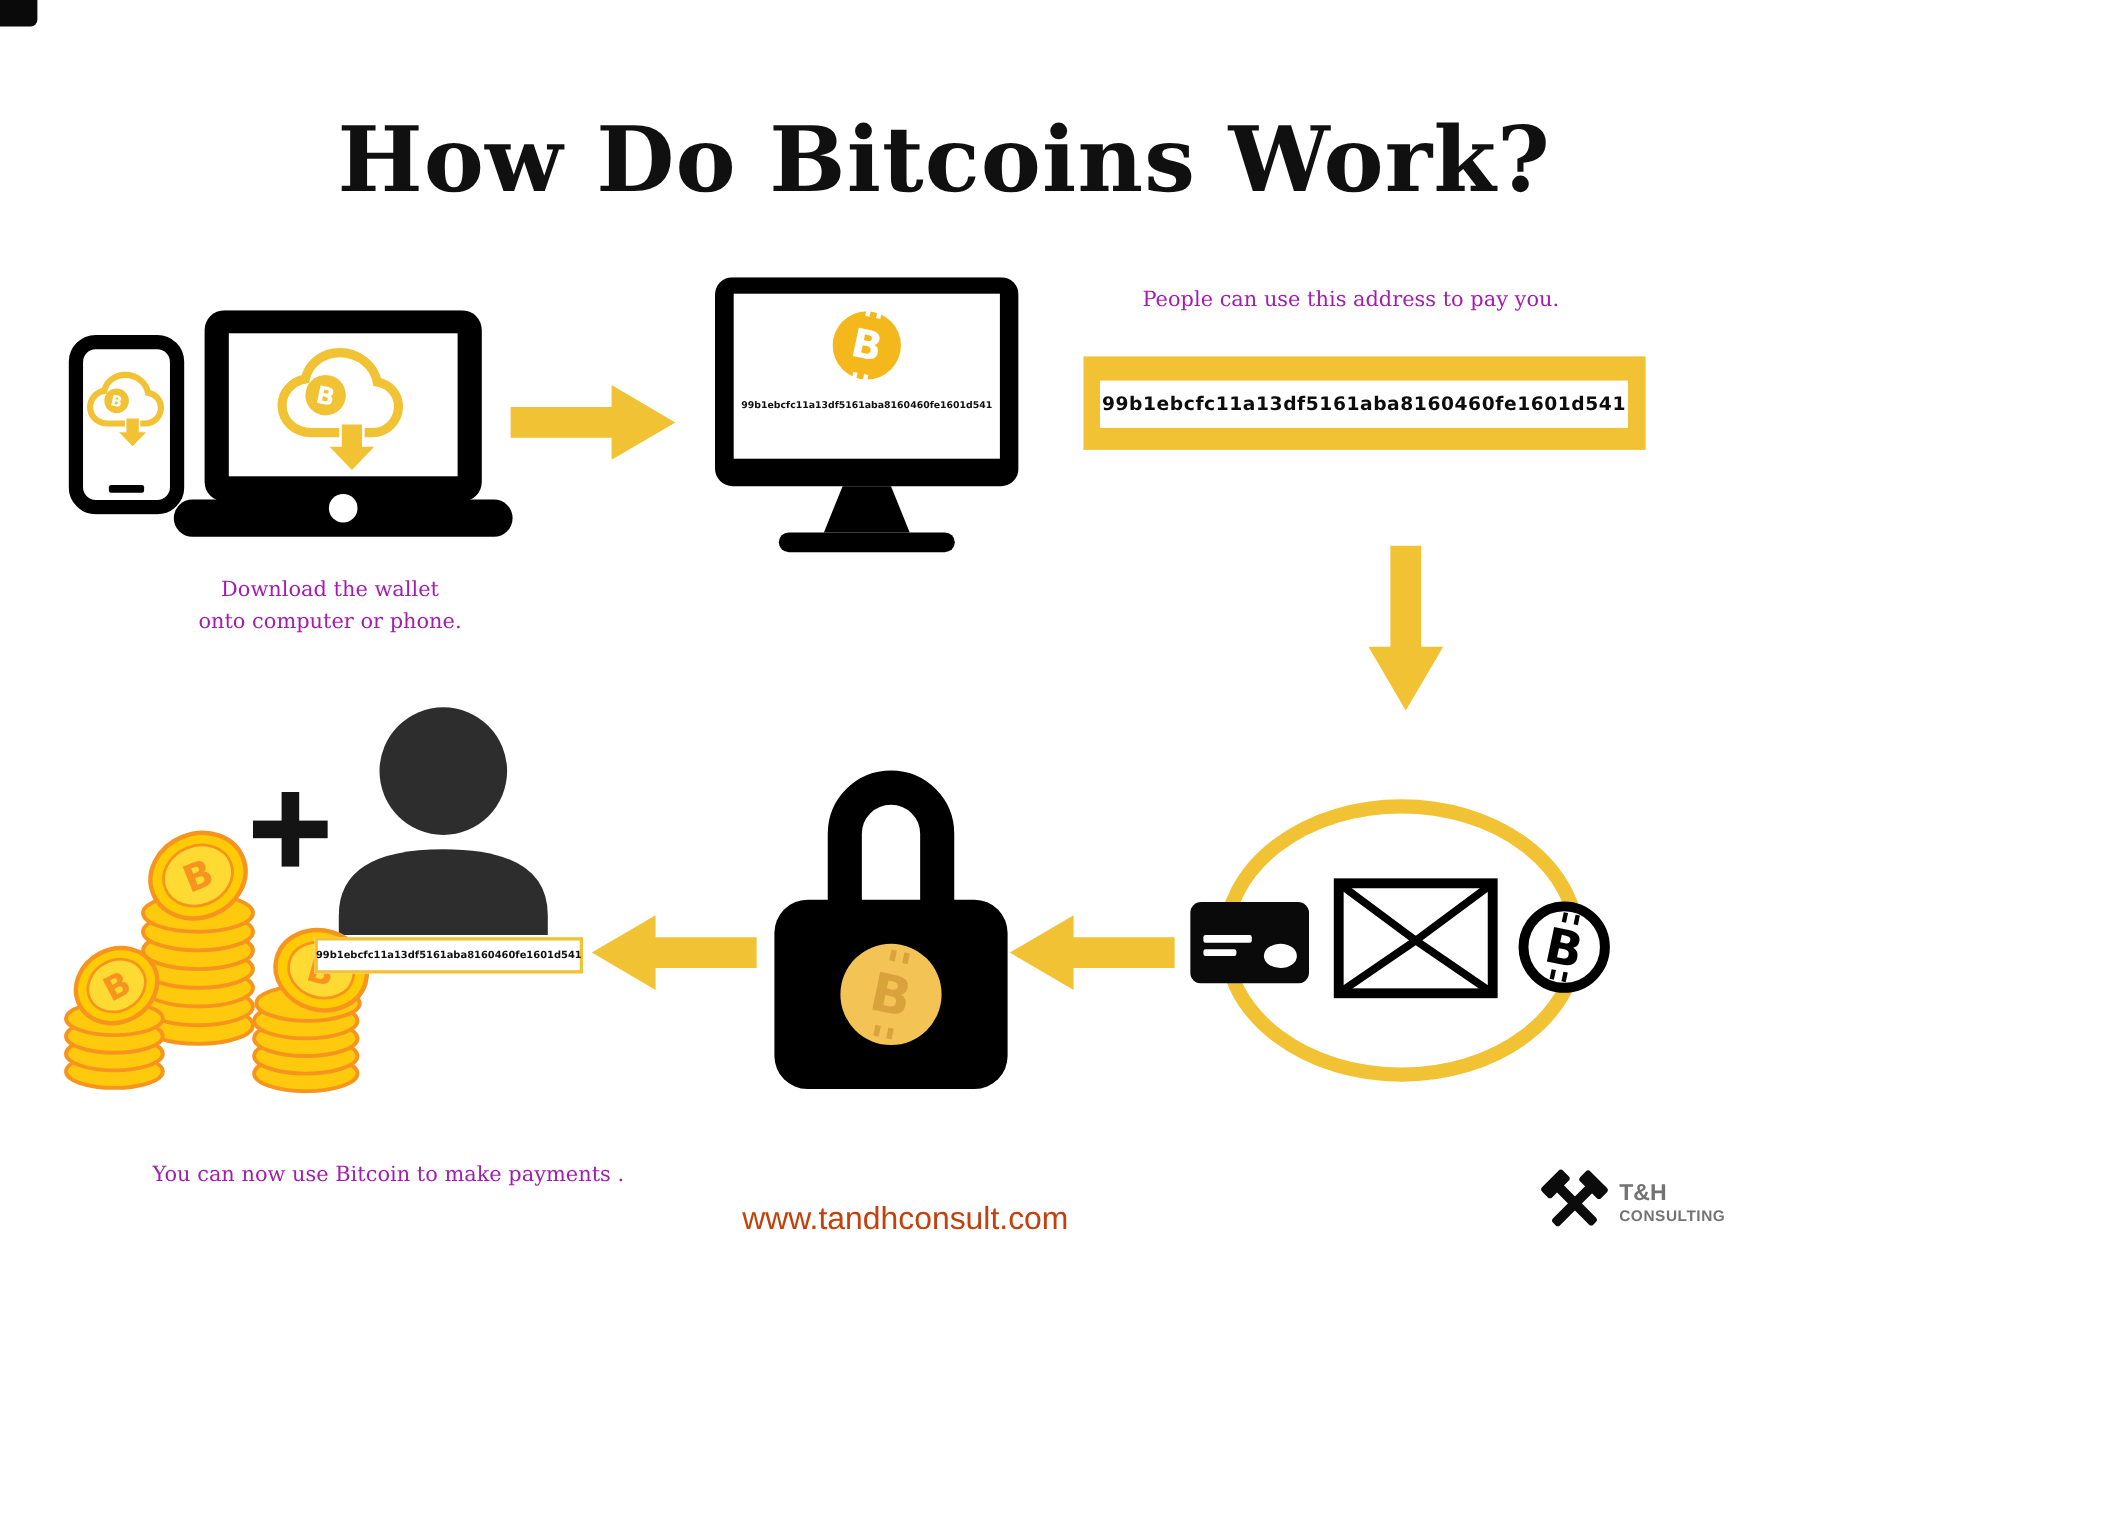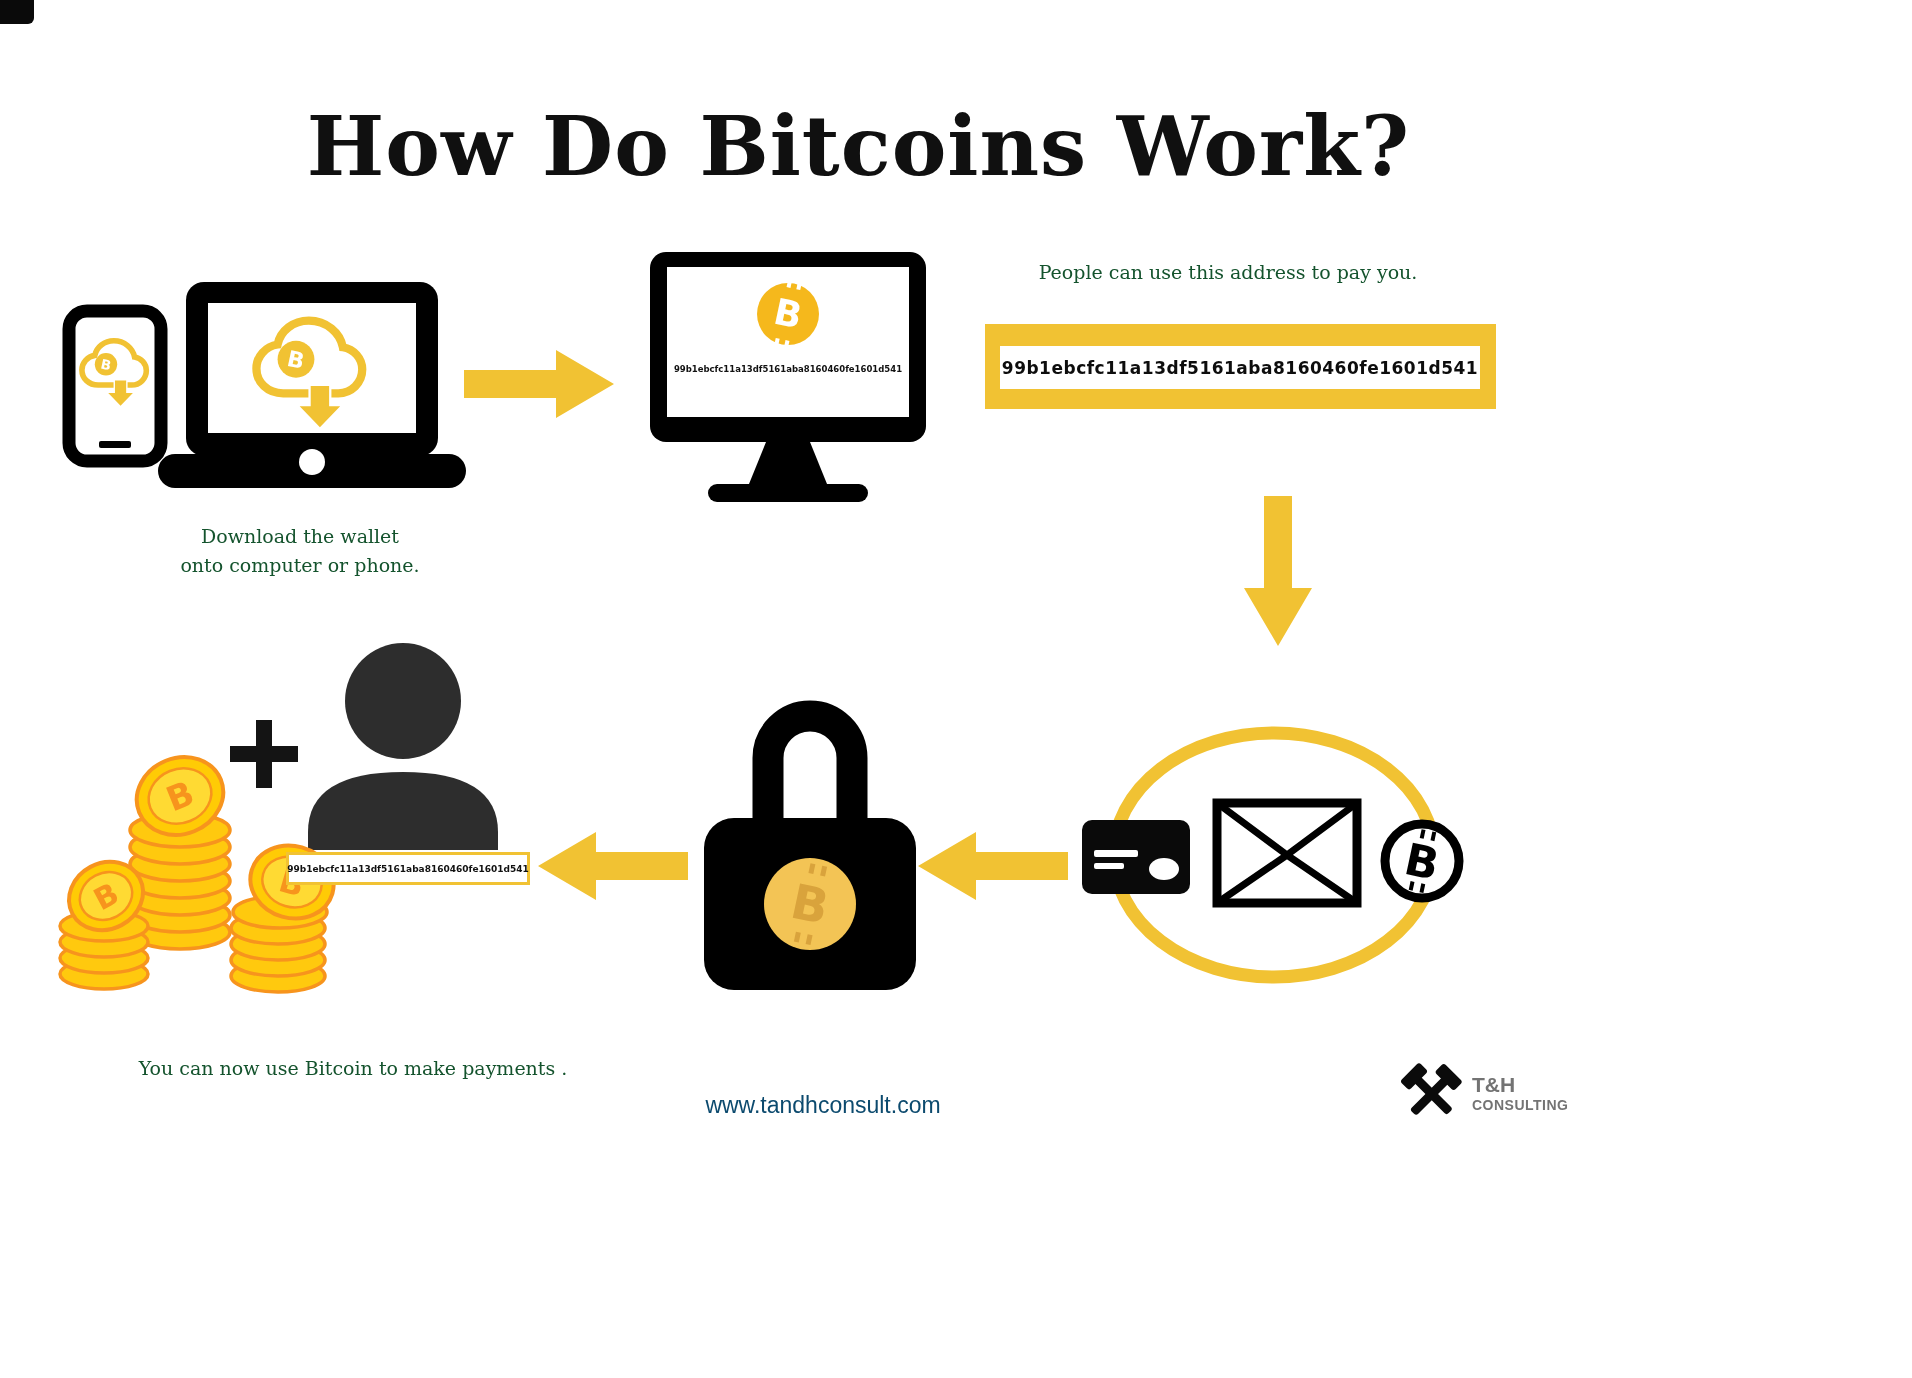--- a/index.html
+++ b/index.html
@@ -1,25 +1,25 @@
 <!DOCTYPE html>
 <html><head>
 <meta charset="utf-8">
 <style>
   html,body{margin:0;padding:0;background:#ffffff;}
   .stage{position:relative;width:1912px;height:1378px;background:#ffffff;overflow:hidden;font-family:"DejaVu Serif",serif;}
   .abs{position:absolute;}
   .title{left:150px;top:98px;width:1260px;text-align:right;font-family:"DejaVu Serif",serif;font-weight:700;font-size:82px;color:#101010;letter-spacing:1px;}
-  .caption{font-family:"DejaVu Serif",serif;font-size:19px;line-height:1.5;color:#14532d;text-align:center;white-space:pre-line;}
+  .caption{font-family:"DejaVu Serif",serif;font-size:19px;line-height:1.5;color:#a21caf;text-align:center;white-space:pre-line;}
   .addr-sm{font-family:"DejaVu Sans",sans-serif;font-weight:bold;color:#111;text-align:center;white-space:nowrap;}
   .banner{left:985px;top:324px;width:511px;height:85px;background:#F1C233;}
   .banner-box{position:absolute;left:15px;top:22px;right:16px;height:43px;background:#ffffff;display:flex;align-items:center;justify-content:center;}
   .banner-text{font-family:"DejaVu Sans",sans-serif;font-weight:bold;font-size:17px;color:#0d0d0d;letter-spacing:.5px;white-space:nowrap;}
   .addr-box{left:286px;top:852px;width:238px;height:27px;background:#fff;border:3px solid #F1C233;display:flex;align-items:center;justify-content:center;z-index:6;}
-  .footer-site{left:598px;top:1092px;width:450px;text-align:center;font-family:"Liberation Sans",sans-serif;font-size:23px;color:#0c4a6e;}
+  .footer-site{left:598px;top:1092px;width:450px;text-align:center;font-family:"Liberation Sans",sans-serif;font-size:29px;color:#c2410c;}
   .logo{left:1398px;top:1058px;display:flex;align-items:center;gap:8px;}
   .logo-text{font-family:"Liberation Sans",sans-serif;color:#737373;font-weight:bold;}
   .logo-name{font-size:21px;line-height:1.15;}
   .logo-sub{font-size:14px;letter-spacing:.5px;}
 </style>
 </head>
 <body>
 
 <div class="stage">
 

